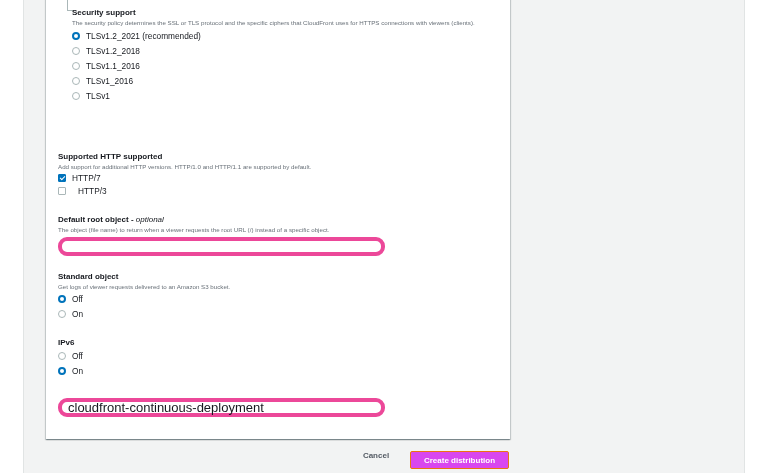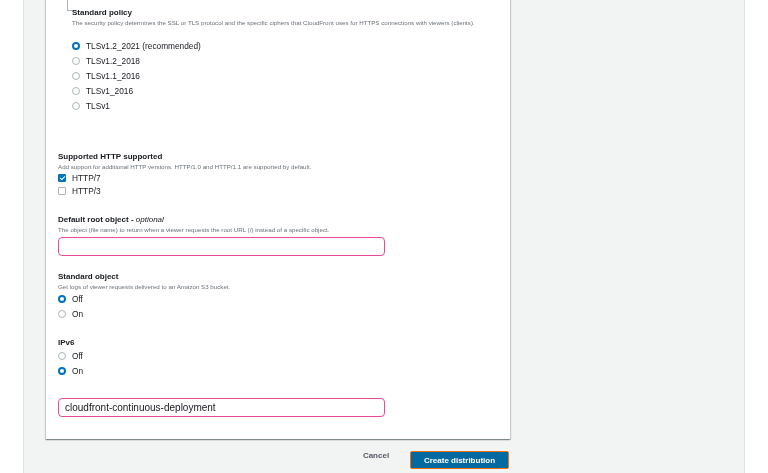--- a/index.html
+++ b/index.html
@@ -29,47 +29,47 @@
   .check {
     width: 8px; height: 8px; border: 1px solid #aab7b8; border-radius: 1px; background: #fff;
     margin-right: 6px; flex: none; position: relative;
   }
   .check.checked { background: #0073bb; border-color: #0073bb; }
   .check.checked::after {
     content: ""; position: absolute; left: 2px; top: 0px; width: 2px; height: 4px;
     border-right: 1.2px solid #fff; border-bottom: 1.2px solid #fff; transform: rotate(45deg);
   }
   .field {
-    width: 327px; height: 19px; border: 1px solid #ec4899; border-radius: 4px; background: #fff;
-    font-size: 10px; color: #16191f; padding: 0 6px; display: flex; align-items: center;
+    width: 327px; height: 19px; border: 4px solid #ec4899; border-radius: 9px; background: #fff;
+    font-size: 13px; color: #16191f; padding: 0 6px; display: flex; align-items: center;
     font-family: "Liberation Sans", sans-serif;
   }
   .abs { position: absolute; }
   .btn-cancel {
     position: absolute; left: 356px; top: 446px; width: 40px; height: 18px;
     font-size: 8px; font-weight: bold; color: #545b64; display: flex; align-items: center; justify-content: center;
   }
   .btn-primary {
     position: absolute; left: 410px; top: 451px; width: 99px; height: 18px;
-    background: #0369a1; border: 1px solid #ec7211; border-radius: 2px;
+    background: #d946ef; border: 1px solid #ec7211; border-radius: 2px;
     font-size: 8px; font-weight: bold; color: #ffffff; display: flex; align-items: center; justify-content: center;
   }
 </style>
 </head>
 <body>
 
 <div class="page-bg"></div>
 
 <div class="card">
   <div class="tree-line"></div>
 
   <div class="abs" style="left:26px; top:10px; width:430px;">
-    <div class="label">Standard policy</div>
+    <div class="label">Security support</div>
     <div class="desc" style="margin-top:1px;">The security policy determines the SSL or TLS protocol and the specific ciphers that CloudFront uses for HTTPS connections with viewers (clients).</div>
-    <div style="margin-top:11px;">
+    <div style="margin-top:1px;">
       <div class="opt">
           <span class="radio checked"></span>
           <span>TLSv1.2_2021 (recommended)</span>
         </div>
       <div class="opt">
           <span class="radio"></span>
           <span>TLSv1.2_2018</span>
         </div>
       <div class="opt">
           <span class="radio"></span>
@@ -87,21 +87,21 @@
   </div>
 
   <div class="abs" style="left:12px; top:154px; width:440px;">
     <div class="label">Supported HTTP supported</div>
     <div class="desc" style="margin-top:1px;">Add support for additional HTTP versions. HTTP/1.0 and HTTP/1.1 are supported by default.</div>
     <div style="margin-top:0px;">
       <div class="opt" style="height:13px;">
           <span class="check checked"></span>
           <span>HTTP/7</span>
         </div>
-      <div class="opt" style="height:13px;">
+      <div class="opt" style="height:13px;gap:6px;">
           <span class="check"></span>
           <span>HTTP/3</span>
         </div>
     </div>
   </div>
 
   <div class="abs" style="left:12px; top:217px; width:440px;">
     <div class="label"><span>Default root object</span> - <i>optional</i></div>
     <div class="desc" style="margin-top:1px;">The object (file name) to return when a viewer requests the root URL (/) instead of a specific object.</div>
     <div class="field" style="margin-top:3px;"></div>

